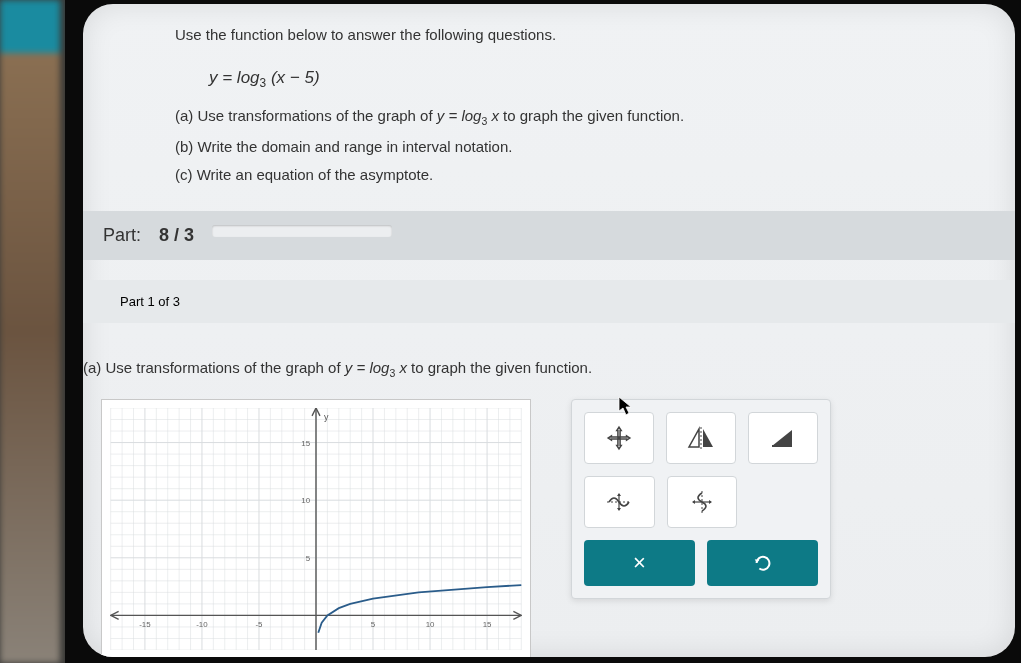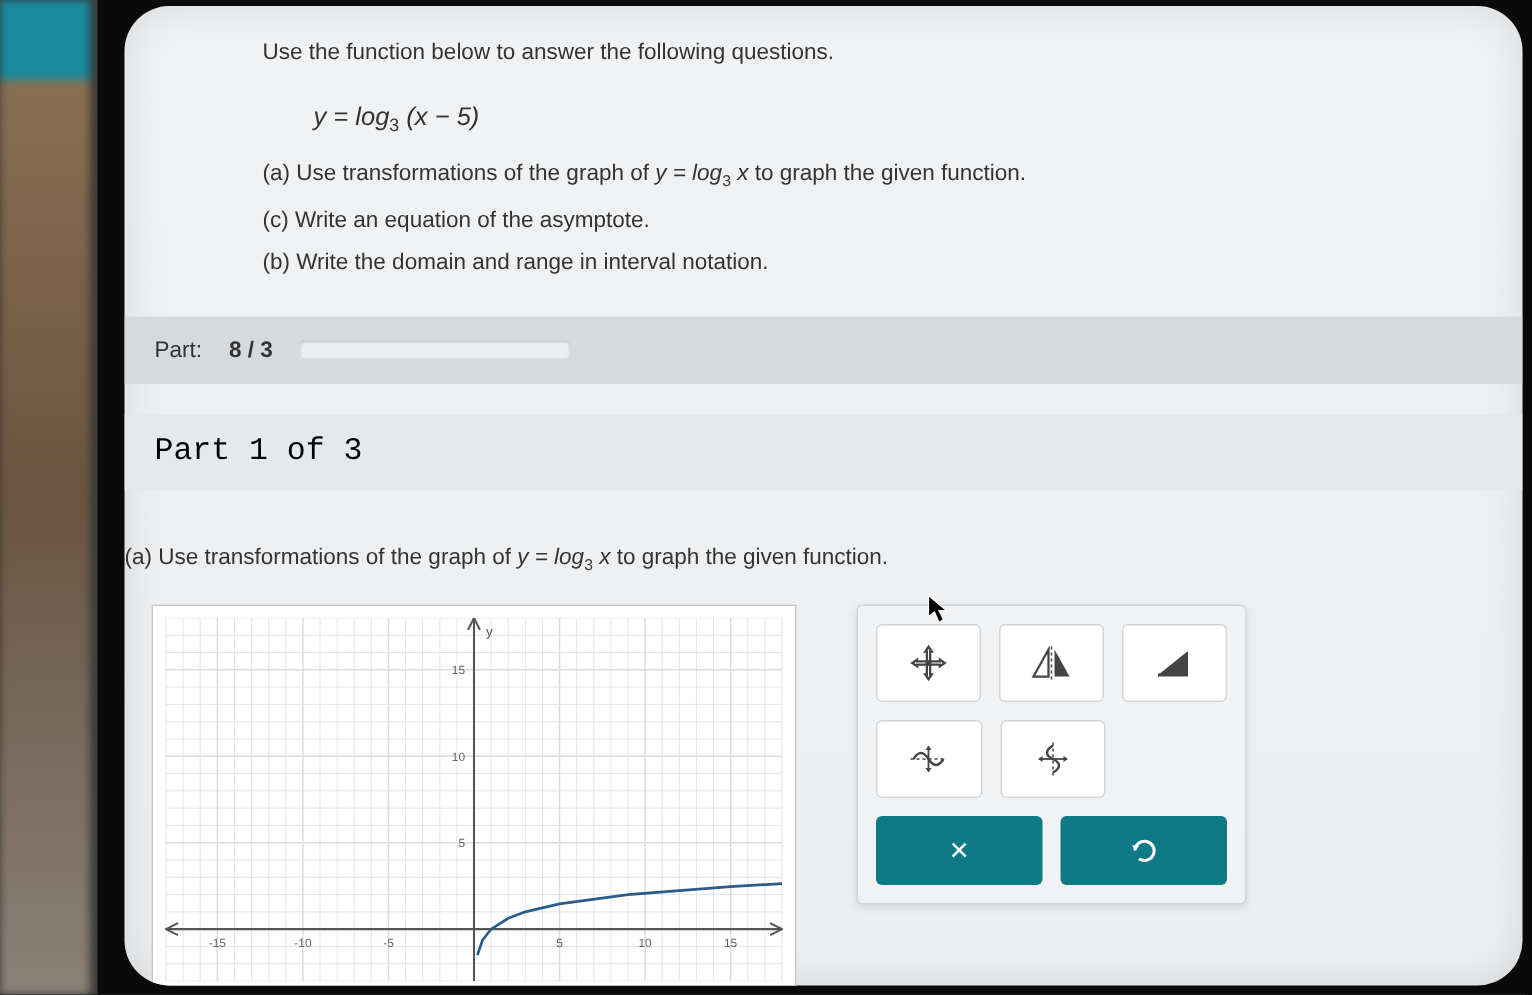--- a/index.html
+++ b/index.html
@@ -42,36 +42,35 @@
   .sub3 { font-size: 0.7em; vertical-align: sub; font-style: normal; }
   .qline { margin: 6px 0; font-size: 15px; }
   .ital { font-style: italic; text-align: center; }
 
   .part-bar {
     margin-top: 24px;
     background: #d6dadd;
     padding: 14px 20px;
     width: 100%;
     display: flex;
-    align-items: center;
+    align-items: flex-start;
     gap: 18px;
-    font-size: 15px;
+    font-size: 18px;
     color: #333;
   }
   .prog-track {
     width: 180px; height: 12px; background: #eceef0;
     border-radius: 3px;
     box-shadow: inset 0 1px 2px rgba(0,0,0,.2);
   }
   .part-hdr {
     margin-top: 20px;
     background: #e6e9eb;
-    padding: 14px 20px;
-    font-size: 21px;
-    font-family: Liberation Mono, monospace;
+    padding: 14px 37px;
+    font-size: 13px;
   }
   .part-body {
     padding: 28px 0 0 0;
   }
   .part-body .qline { margin-bottom: 18px; }
 
   .graph-toolbar-row {
     display: flex;
     align-items: flex-start;
     gap: 40px;
@@ -143,22 +142,22 @@
 
       <div class="intro">Use the function below to answer the following questions.</div>
 
       <div class="eqn-main">
         <span>y = log</span><span class="sub3">3</span><span> (x − 5)</span>
       </div>
 
       <div class="qline">
         <span>(a) Use transformations of the graph of </span><span class="ital"><span>y = log</span><span class="sub3">3</span><span> x</span></span><span> to graph the given function.</span>
       </div>
+      <div class="qline">(b) Write the domain and range in interval notation.</div>
       <div class="qline">(c) Write an equation of the asymptote.</div>
-      <div class="qline">(b) Write the domain and range in interval notation.</div>
 
     </div>
 
     <div class="part-bar">
       <span>Part:</span>
       <b>8 / 3</b>
       <div class="prog-track"></div>
     </div>
 
     <div class="part-hdr">Part 1 of 3</div>

